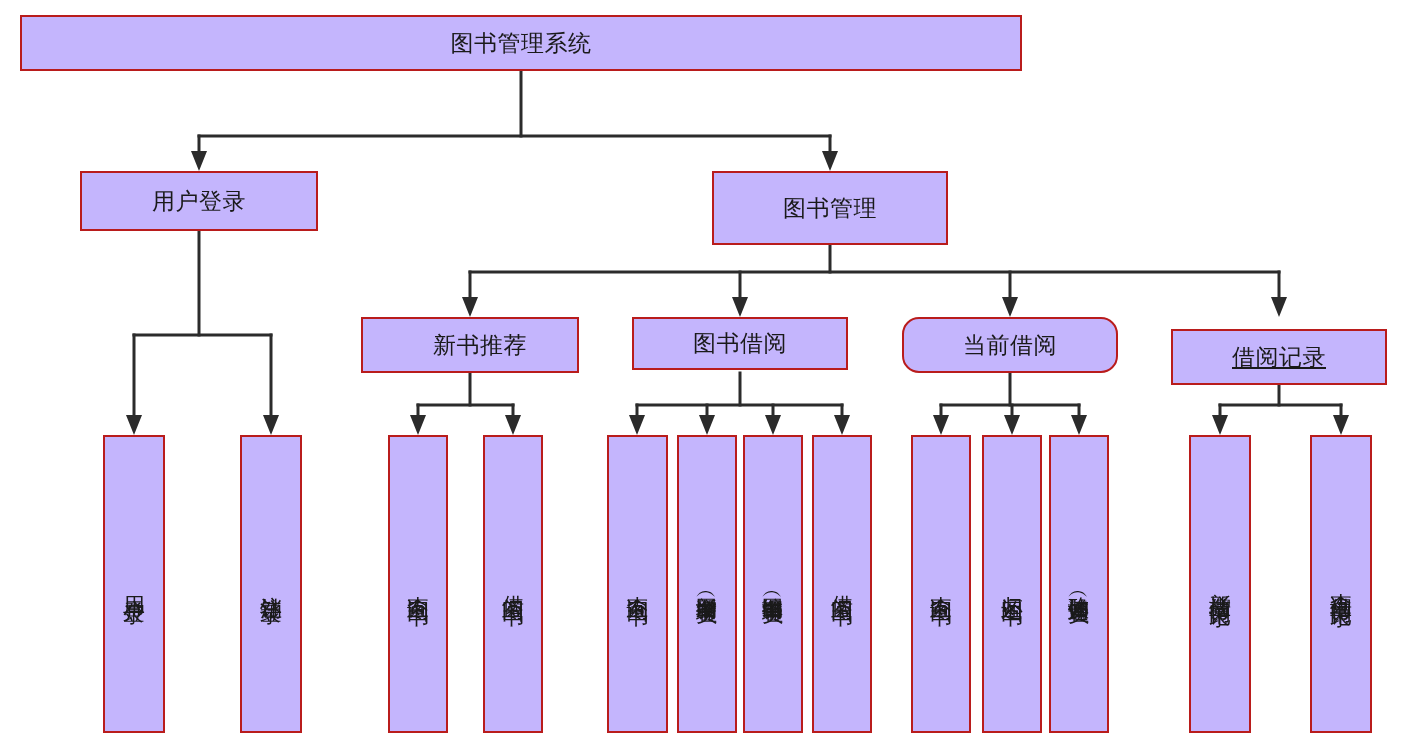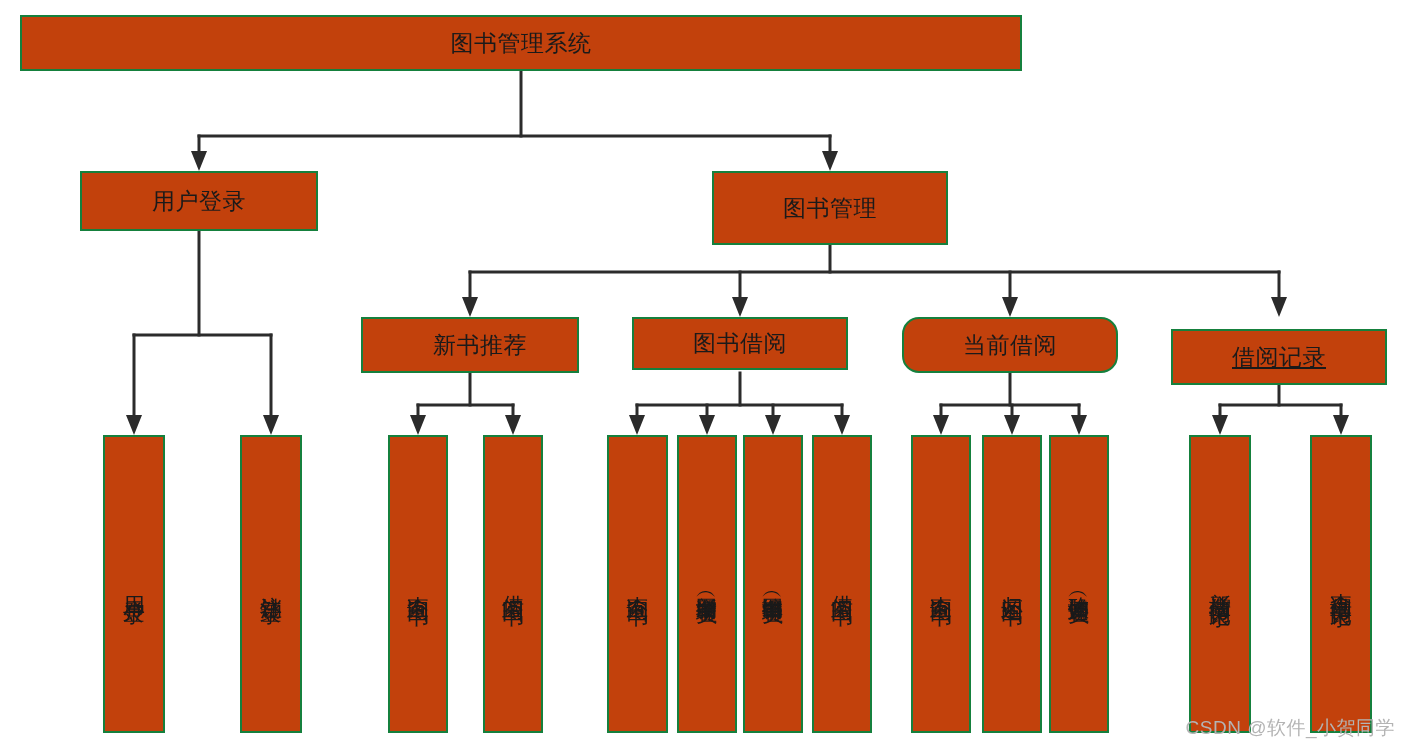--- a/index.html
+++ b/index.html
@@ -21,22 +21,22 @@
     position: absolute;
     left: 0;
     top: 0;
     width: 1405px;
     height: 747px;
     pointer-events: none;
   }
   .node {
     position: absolute;
     box-sizing: border-box;
-    border: 2px solid #15803d;
-    background: #c2410c;
+    border: 2px solid #b91c1c;
+    background: #c4b5fd;
     display: flex;
     align-items: center;
     justify-content: center;
     color: #1a1a1a;
   }
   .node .node-label {
     display: block;
     text-align: center;
     line-height: 1.08;
     white-space: nowrap;
@@ -189,15 +189,14 @@
         <span class="node-label">确认归还（管理员）</span>
       </div>
       <div class="node vert" style="left: 1189px; top: 435px; width: 62px; height: 298px;">
         <span class="node-label">新增借阅记录</span>
       </div>
       <div class="node vert" style="left: 1310px; top: 435px; width: 62px; height: 298px;">
         <span class="node-label">查询借阅记录</span>
       </div>
     </div>
 
-  <div id="watermark">CSDN @软件_小贺同学</div>
 
 </div>
 
 </body></html>

